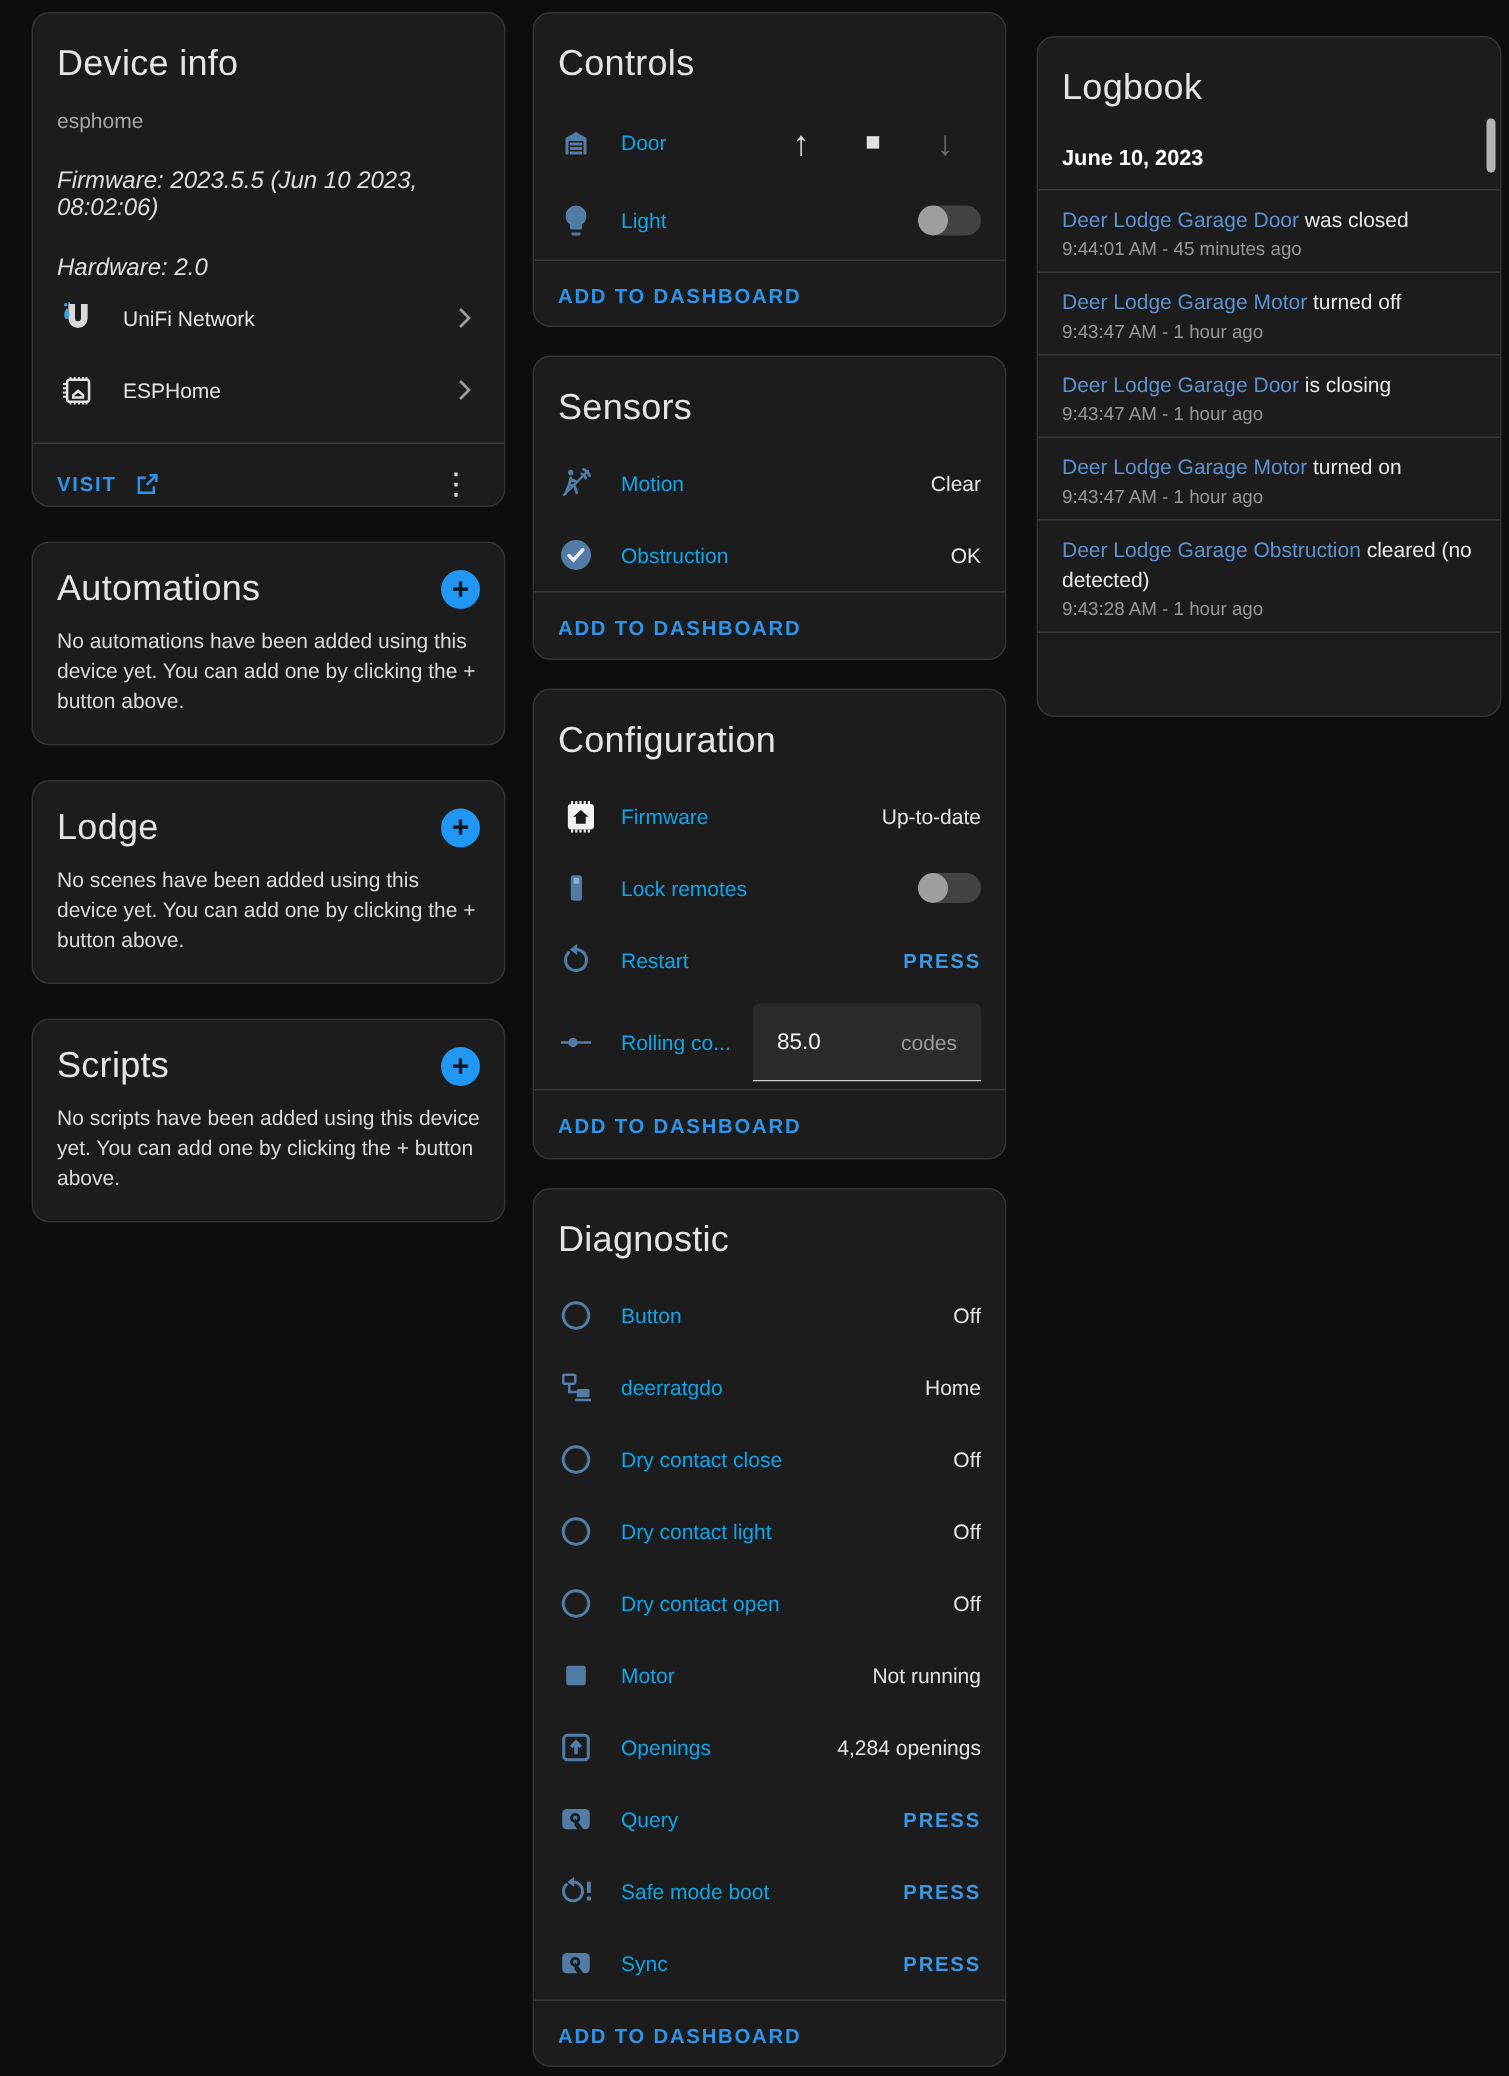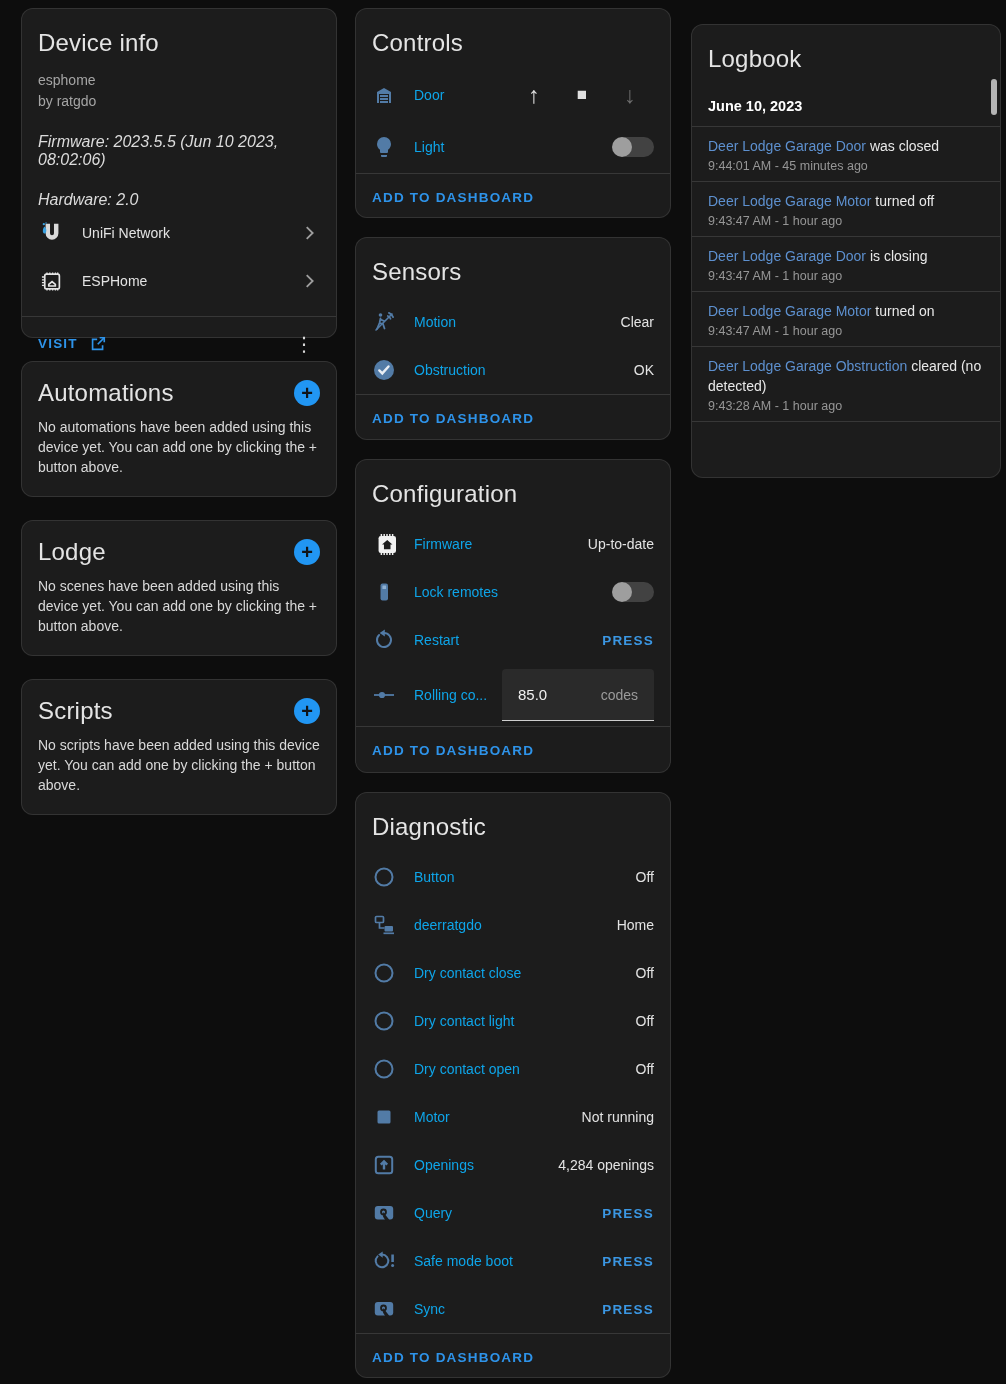--- a/index.html
+++ b/index.html
@@ -69,21 +69,20 @@
 </head>
 <body>
 
 <div class="page">
 
   <div class="col" id="col-left">
 
     <div class="card" id="device-card">
       <h2>Device info</h2>
       <div class="di-sub">esphome</div>
-      <div class="di-sub">by ratgdo</div>
       <div class="di-line">Firmware: 2023.5.5 (Jun 10 2023, 08:02:06)</div>
       <div class="di-line">Hardware: 2.0</div>
 
       <div class="linkrow">
         <span class="licon">
           <svg viewBox="0 0 24 24" width="28" height="28">
             <path fill="#d9d9d9" d="M6.5 4h3.8v8.2a1.7 1.7 0 0 0 3.4 0V4h3.8v8.2a5.5 5.5 0 0 1-11 0z"></path>
             <circle cx="5" cy="4.4" r="1" fill="#39a1e0"></circle>
             <circle cx="6.9" cy="3.4" r=".6" fill="#39a1e0"></circle>
             <path fill="#39a1e0" d="M5.6 6.4c1.1.9 1.7 2.3 1.5 3.8-.1 1.5-1 2.5-1.9 2.3-.8-.2-1.2-1.4-1-3 .1-1.2.6-2.3 1.4-3.1z"></path>

